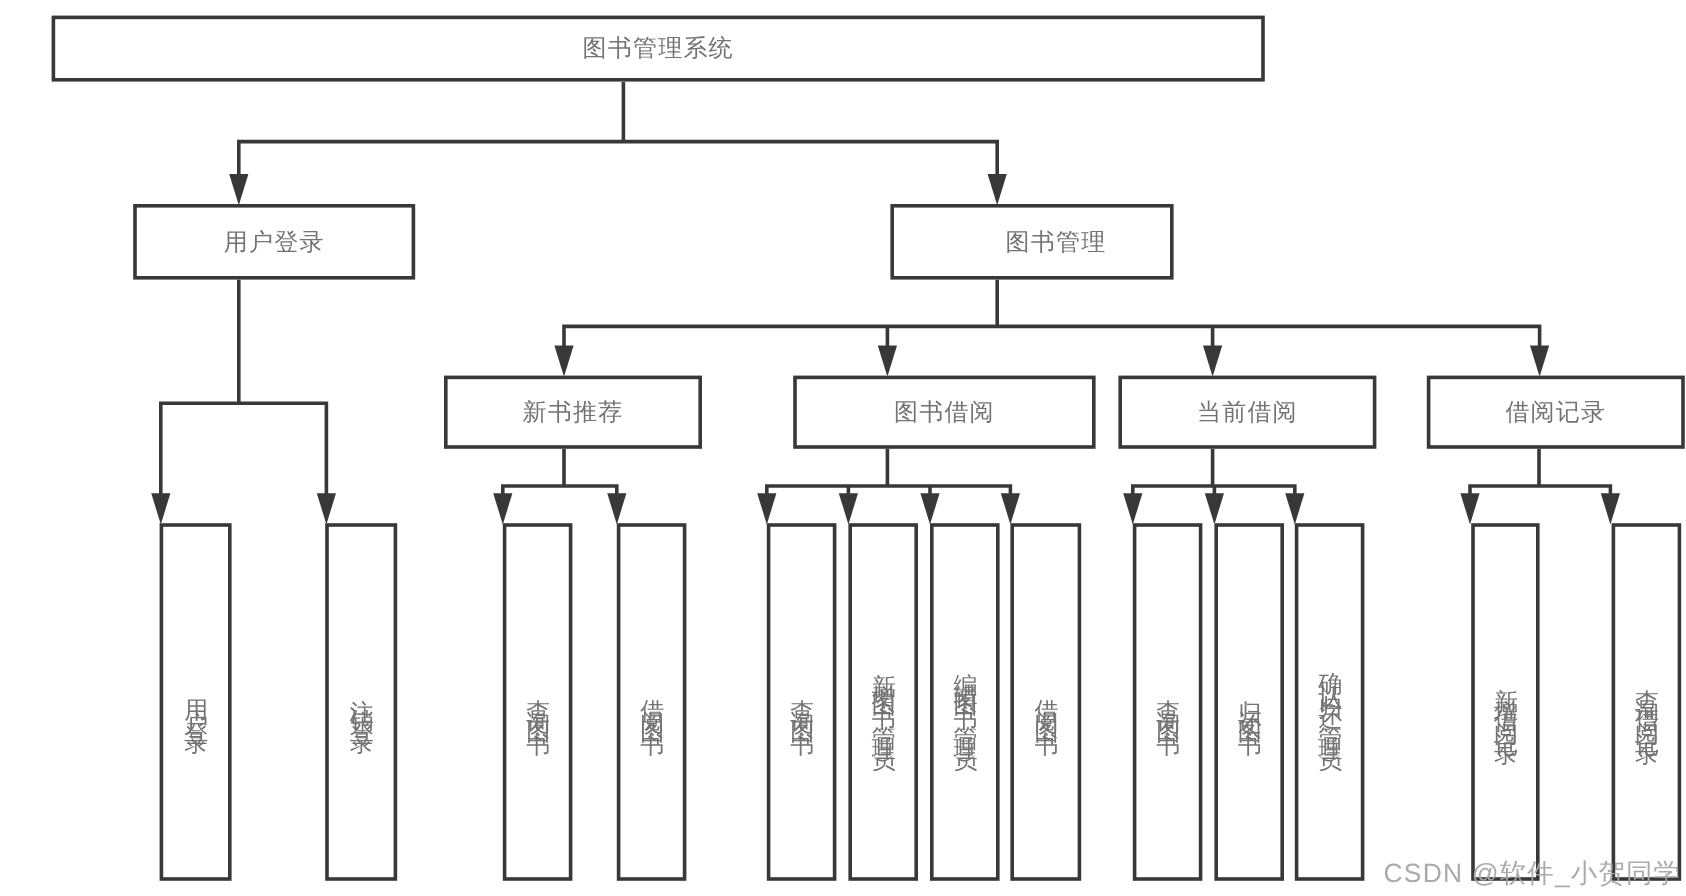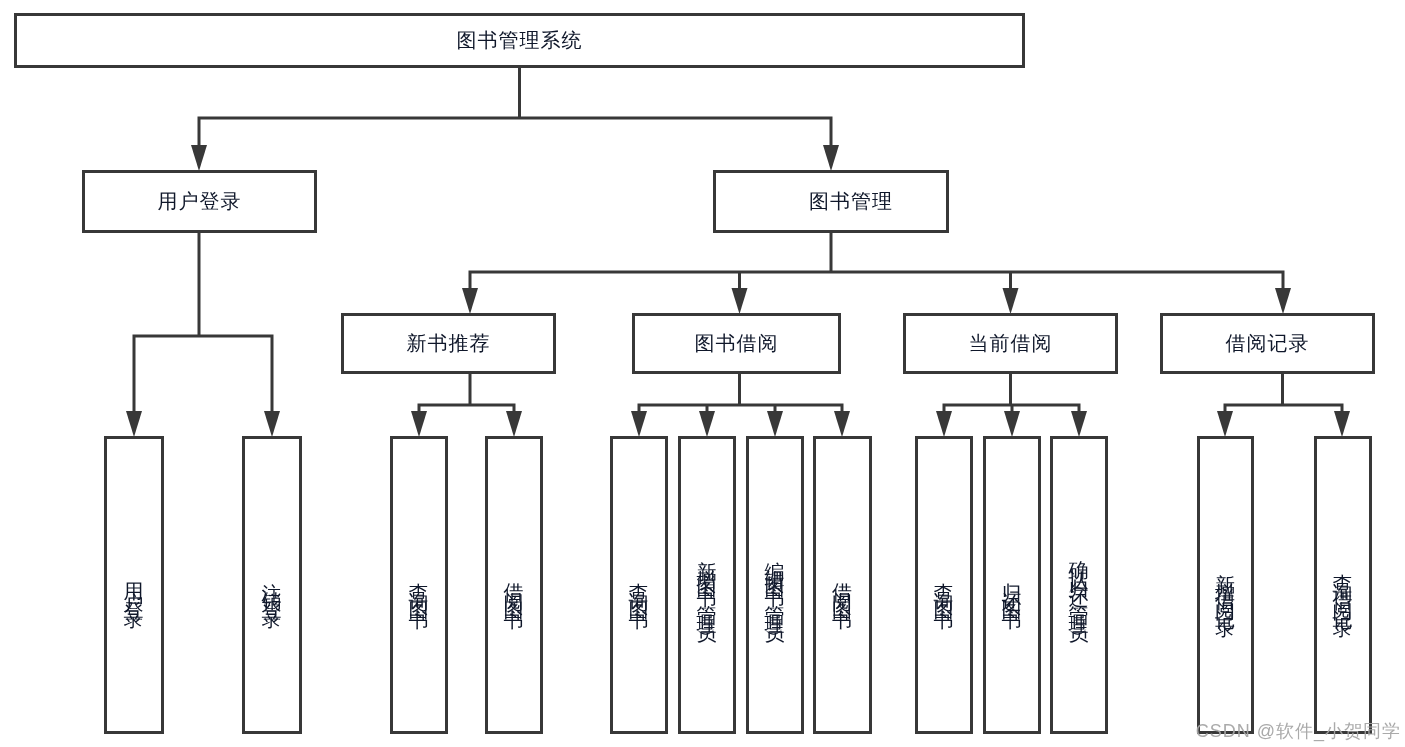--- a/index.html
+++ b/index.html
@@ -12,38 +12,39 @@
   }
   #connector-layer{position:absolute;left:0;top:0;width:1405px;height:747px;}
   .node{
     position:absolute;
     box-sizing:border-box;
     background:#ffffff;
     border:3px solid #383838;
     display:flex;
     align-items:center;
     justify-content:center;
-    color:#0f172a;
+    color:#737373;
     font-size:20px;
     letter-spacing:1px;
     text-align:right;
     z-index:2;
+    margin-left:29px;
   }
   .v{
     writing-mode:vertical-rl;
     text-orientation:mixed;
     font-size:20px;
     letter-spacing:9px;
     line-height:1;
   }
   #watermark{
     position:absolute;
     right:4px;
     bottom:4px;
-    font-size:18px;
+    font-size:22px;
     color:rgba(165,165,165,0.95);
     letter-spacing:1px;
     z-index:3;
     white-space:nowrap;
   }
 </style>
 </head>
 <body>
 
 <div id="canvas">
@@ -76,21 +77,21 @@
       <polygon points="1217,411 1233,411 1225,437" fill="#383838"></polygon>
       <polygon points="1334,411 1350,411 1342,437" fill="#383838"></polygon>
     </svg>
 
   <div class="node" style="left:14px;top:13px;width:1011px;height:55px;">图书管理系统</div>
 
   <div class="node" style="left:82px;top:170px;width:235px;height:63px;">用户登录</div>
   <div class="node" style="left:713px;top:170px;width:236px;height:63px;padding-left:40px;">图书管理</div>
 
   <div class="node" style="left:341px;top:313px;width:215px;height:61px;">新书推荐</div>
-  <div class="node" style="left:632px;top:313px;width:209px;height:61px;">图书借阅</div>
+  <div class="node" style="left:632px;top:313px;width:252px;height:61px;">图书借阅</div>
   <div class="node" style="left:903px;top:313px;width:215px;height:61px;">当前借阅</div>
   <div class="node" style="left:1160px;top:313px;width:215px;height:61px;">借阅记录</div>
 
   <div class="node v" style="left:104px;top:436px;width:60px;height:298px;">用户登录</div>
   <div class="node v" style="left:242px;top:436px;width:60px;height:298px;">注销登录</div>
 
   <div class="node v" style="left:390px;top:436px;width:58px;height:298px;">查询图书</div>
   <div class="node v" style="left:485px;top:436px;width:58px;height:298px;">借阅图书</div>
 
   <div class="node v" style="left:610px;top:436px;width:58px;height:298px;">查询图书</div>

